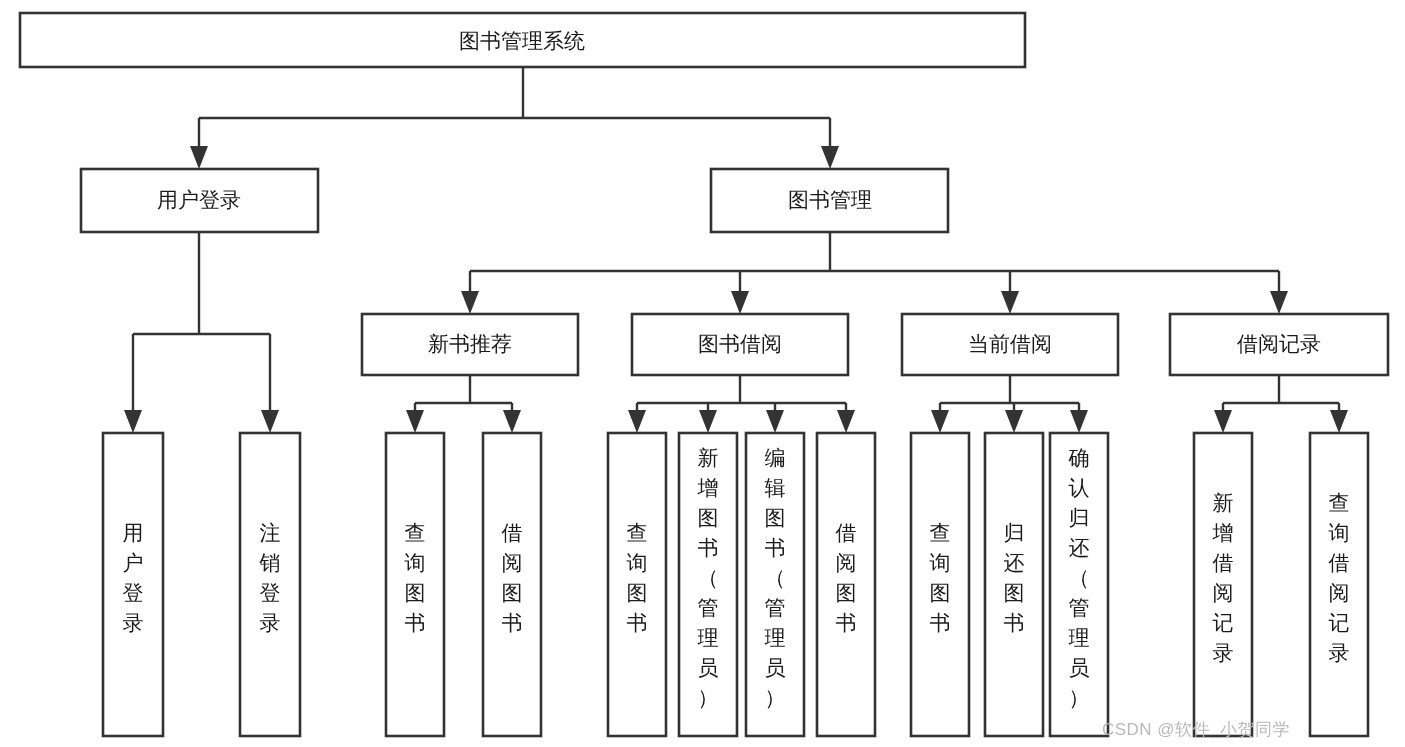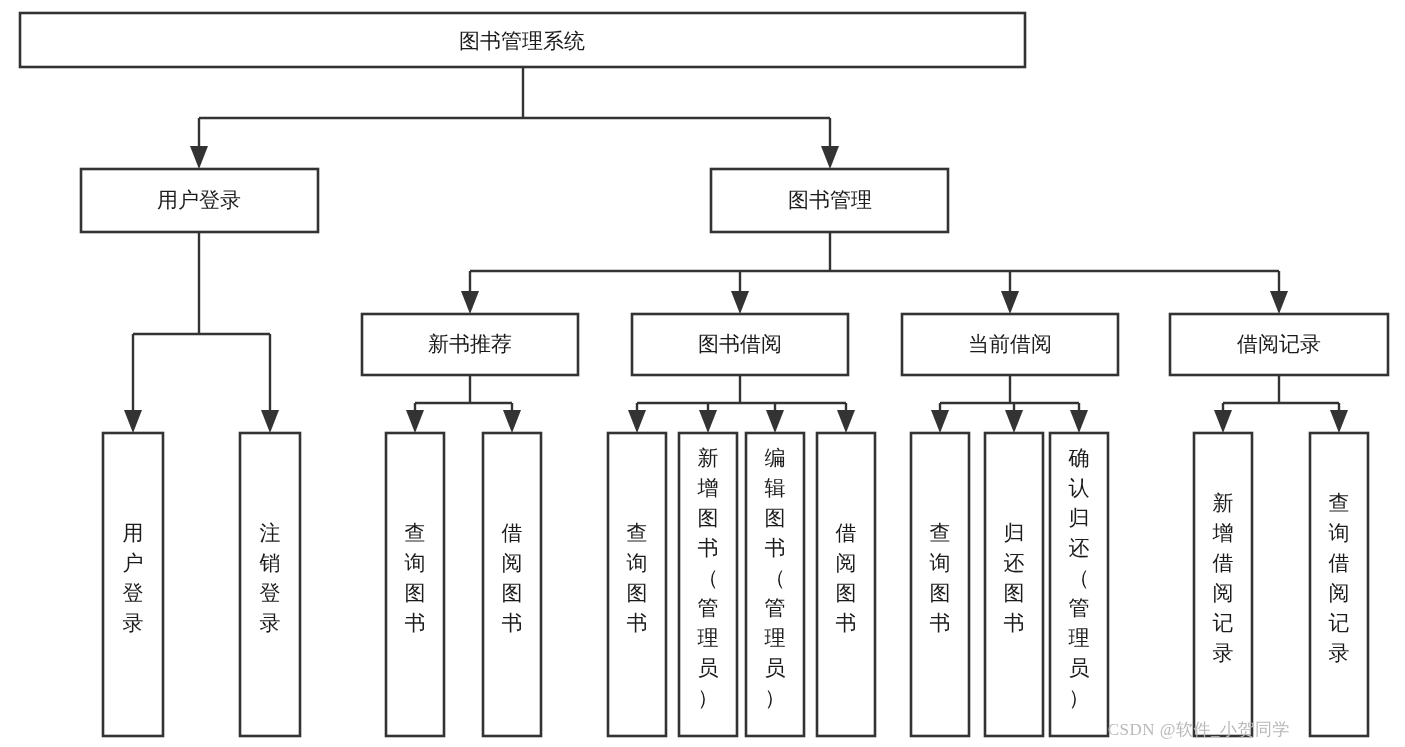--- a/index.html
+++ b/index.html
@@ -52,21 +52,21 @@
   .node-label-v {
     fill: #1b1b1b;
     font-family: "Liberation Sans", "DejaVu Sans", sans-serif;
     font-size: 21px;
     text-anchor: middle;
   }
   .watermark {
     position: absolute;
     right: 14px;
     bottom: 6px;
-    font-family: Liberation Serif, serif;
+    font-family: Liberation Sans, sans-serif;
     font-size: 17px;
     color: #b9b9b9;
     letter-spacing: 0.5px;
     white-space: nowrap;
     pointer-events: none;
   }
 </style>
 </head>
 <body>
 

